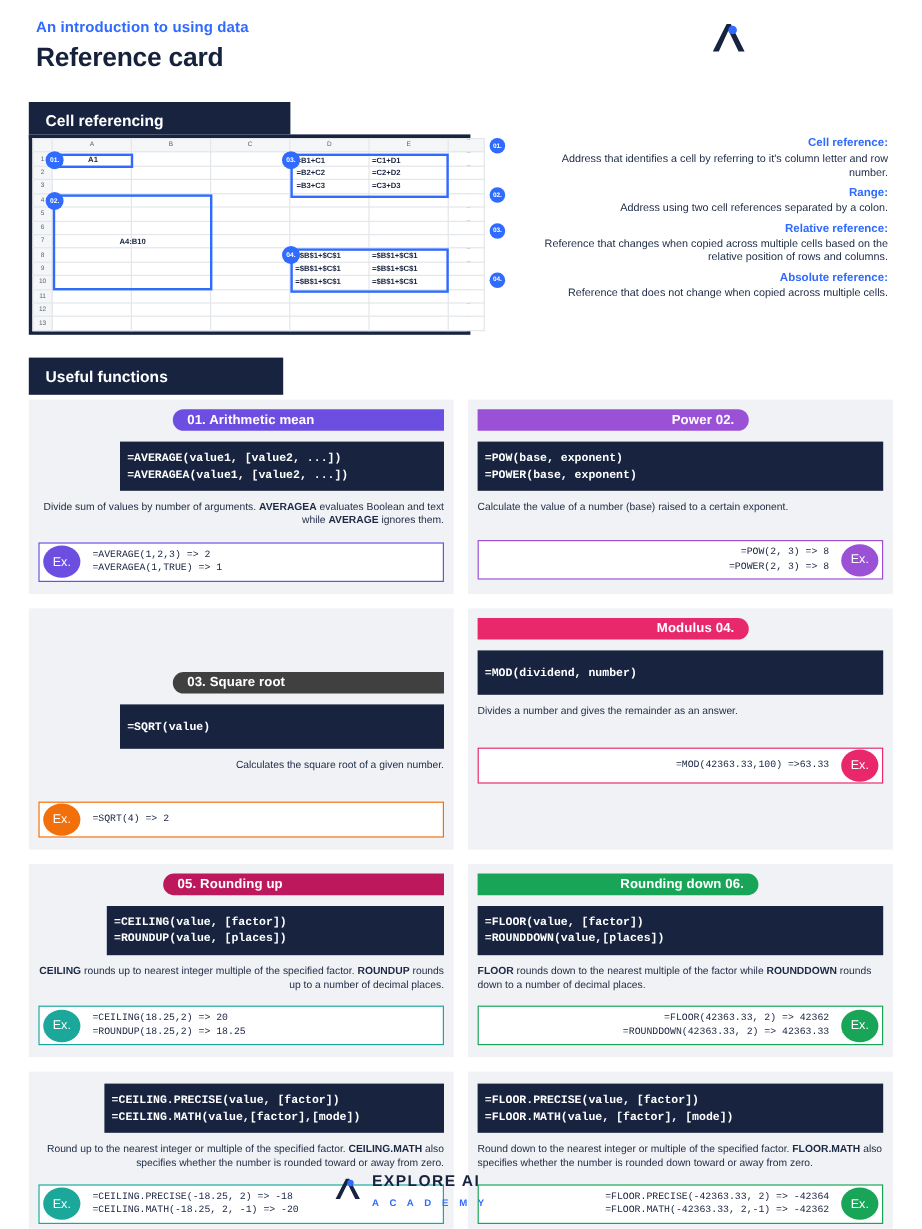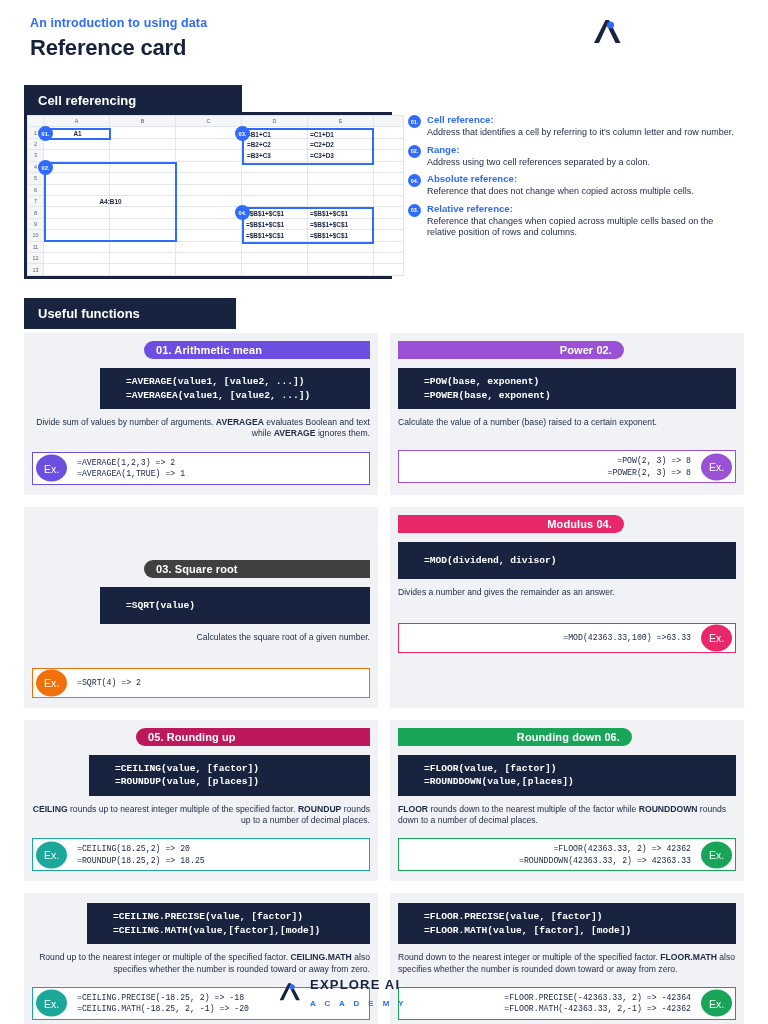--- a/index.html
+++ b/index.html
@@ -47,21 +47,21 @@
   .ov-label {
     position: absolute; width: 15px; height: 15px; border-radius: 50%;
     background: #2f6bff; color: #fff; font-size: 5.6px; font-weight: bold;
     display: flex; align-items: center; justify-content: center; z-index: 5;
   }
   .ov-text { position: absolute; font-size: 6.4px; font-weight: bold; color: #17233f; z-index: 4;
              white-space: pre; line-height: 10.8px; }
 
   
   .legend { position: absolute; left: 408px; top: 114px; width: 332px; }
-  .leg-item { display: flex; gap: 6px; margin-bottom: 5px; }
+  .leg-item { display: flex; gap: 17px; margin-bottom: 5px; text-align: right; }
   .leg-num {
     flex: 0 0 auto; width: 13px; height: 13px; border-radius: 50%;
     background: #2f6bff; color: #fff; font-size: 5.4px; font-weight: bold;
     display: flex; align-items: center; justify-content: center; margin-top: 1px;
   }
   .leg-body { flex: 1 1 auto; }
   .leg-title { color: #2f6bff; font-size: 9.6px; font-weight: bold; line-height: 12px; }
   .leg-desc { color: #1b2944; font-size: 9px; line-height: 11.6px; margin-top: 1px; }
 
   
@@ -75,21 +75,21 @@
   }
   .pill.left  { border-radius: 9px 0 0 9px; justify-content: flex-start; padding-left: 12px; margin-left: 112px; }
   .pill.right { border-radius: 0 9px 9px 0; justify-content: flex-end;  padding-right: 12px; margin-right: 112px; }
   .pill.left.wide  { margin-left: 104px; }
   .pill.right.wide { margin-right: 104px; }
 
   .code {
     background: #17233f; color: #ffffff;
     font-family: "Liberation Mono", monospace;
     font-size: 9.6px; line-height: 13.5px; font-weight: bold;
-    padding: 7px 26px; white-space: pre; margin-top: 9px;
+    padding: 7px 6px; white-space: pre; margin-top: 9px;
   }
   .code.ind { margin-left: 68px; }
   .code.ind2 { margin-left: 57px; }
   .code.ind3 { margin-left: 55px; }
 
   .desc { font-size: 8.6px; line-height: 11.4px; margin-top: 8px; color: #1b2944; }
   .desc.r { text-align: right; }
   .desc.l { text-align: left; }
   .desc b { font-weight: bold; }
 
@@ -308,31 +308,31 @@
       </div>
     </div>
     <div class="leg-item">
       <div class="leg-num">02.</div>
       <div class="leg-body">
         <div class="leg-title">Range:</div>
         <div class="leg-desc">Address using two cell references separated by a colon.</div>
       </div>
     </div>
     <div class="leg-item">
+      <div class="leg-num">03.</div>
+      <div class="leg-body">
+        <div class="leg-title">Relative reference:</div>
+        <div class="leg-desc">Reference that changes when copied across multiple cells based on the relative position of rows and columns.</div>
+      </div>
+    </div>
+    <div class="leg-item">
       <div class="leg-num">04.</div>
       <div class="leg-body">
         <div class="leg-title">Absolute reference:</div>
         <div class="leg-desc">Reference that does not change when copied across multiple cells.</div>
-      </div>
-    </div>
-    <div class="leg-item">
-      <div class="leg-num">03.</div>
-      <div class="leg-body">
-        <div class="leg-title">Relative reference:</div>
-        <div class="leg-desc">Reference that changes when copied across multiple cells based on the relative position of rows and columns.</div>
       </div>
     </div>
   </div>
 
   <div class="sec-bar useful" style="position:absolute;left:24px;top:298px;">Useful functions</div>
 
   <div class="grid">
 
     <div class="row">
       <div class="card">
@@ -364,21 +364,21 @@
         <div class="pill left" style="background:#404040;margin-top:45px;">03.  Square root</div>
         <div class="code ind" style="padding-top:12px;padding-bottom:12px;">=SQRT(value)</div>
         <div class="desc r">Calculates the square root of a given number.</div>
         <div class="ex lft" style="border-color:#F2700C;margin-top:24px;">
           <div class="ex-badge" style="background:#F2700C;">Ex.</div>
           <div class="ex-code">=SQRT(4) =&gt; 2</div>
         </div>
       </div>
       <div class="card">
         <div class="pill right" style="background:#E8286B;">Modulus  04.</div>
-        <div class="code" style="padding-top:12px;padding-bottom:12px;">=MOD(dividend, divisor)</div>
+        <div class="code" style="padding-top:12px;padding-bottom:12px;">=MOD(dividend, number)</div>
         <div class="desc l">Divides a number and gives the remainder as an answer.</div>
         <div class="ex rgt" style="border-color:#E8286B;margin-top:24px;">
           <div class="ex-badge" style="background:#E8286B;">Ex.</div>
           <div class="ex-code">=MOD(42363.33,100) =&gt;63.33</div>
         </div>
       </div>
     </div>
 
     <div class="row">
       <div class="card">

